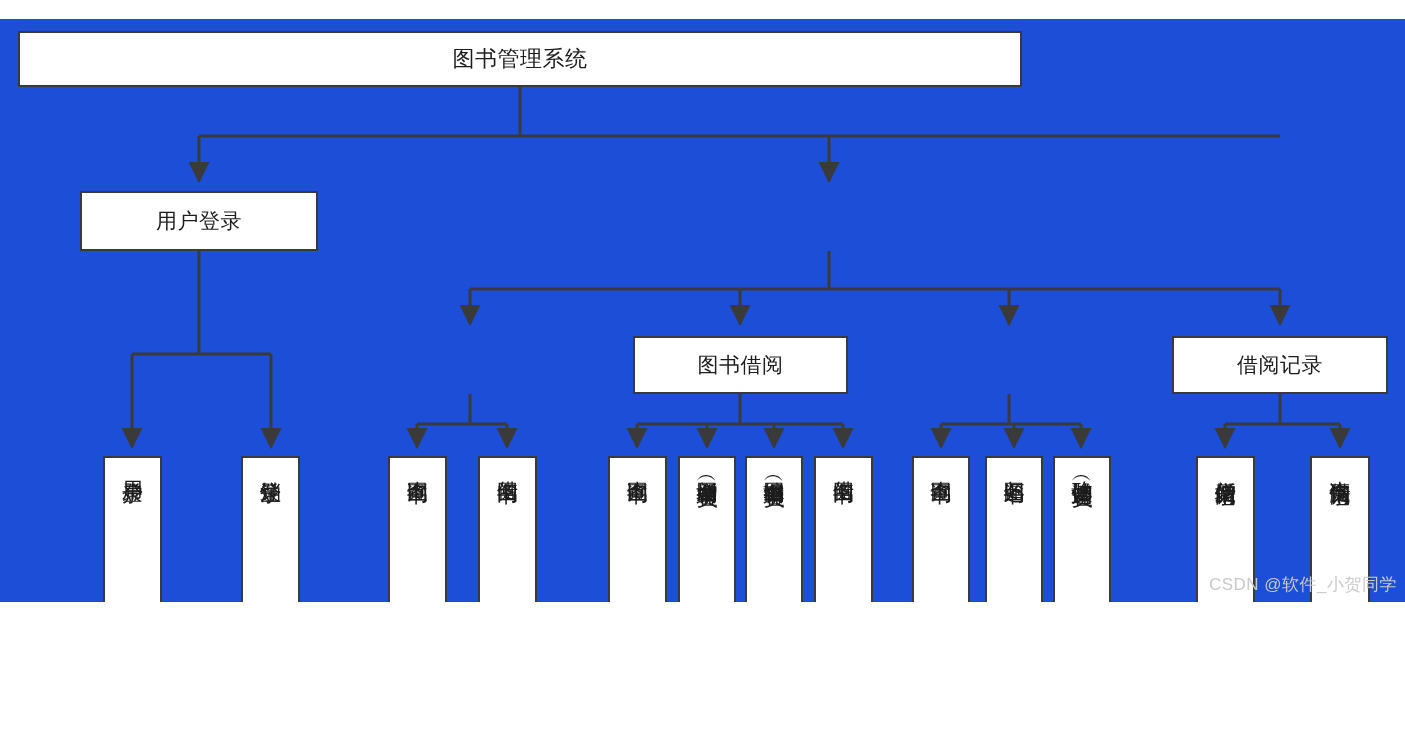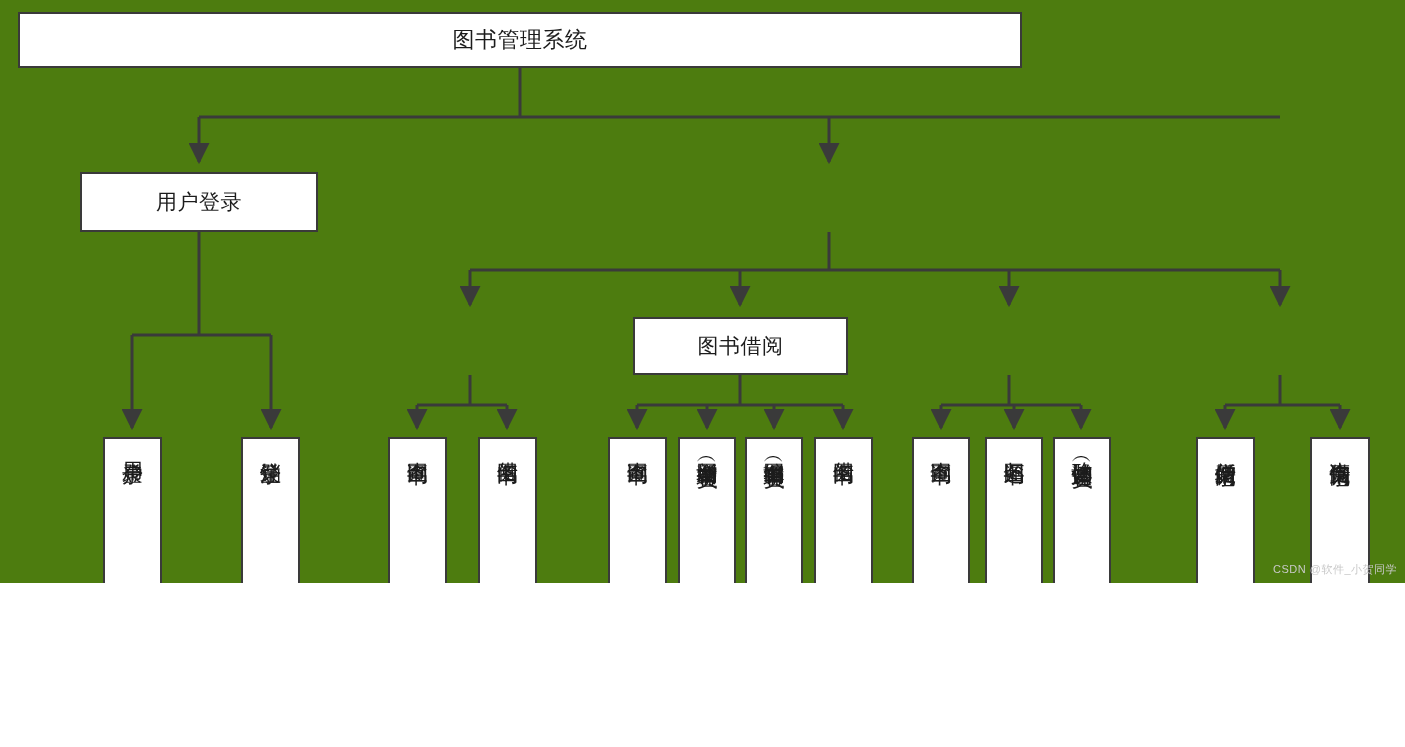--- a/index.html
+++ b/index.html
@@ -8,22 +8,23 @@
     padding: 0;
     background: #ffffff;
   }
   body {
     font-family: "Liberation Sans", "DejaVu Sans", sans-serif;
   }
   #canvas {
     position: relative;
     width: 1405px;
     height: 583px;
-    background: #4d7c0f;
+    background: #1d4ed8;
     overflow: hidden;
+    margin-top: 19px;
   }
   #edges {
     position: absolute;
     left: 0;
     top: 0;
     width: 1405px;
     height: 747px;
   }
   .node {
     position: absolute;
@@ -57,21 +58,21 @@
     text-orientation: upright;
     font-size: 21px;
     line-height: 1.05;
     letter-spacing: 1px;
     white-space: nowrap;
   }
   .watermark {
     position: absolute;
     right: 8px;
     bottom: 6px;
-    font-size: 11px;
+    font-size: 17px;
     color: #c9c9c9;
     z-index: 5;
     white-space: nowrap;
     letter-spacing: 0.5px;
   }
 </style>
 </head>
 <body>
 
 <div id="canvas">
@@ -130,20 +131,23 @@
     <span class="label">图书管理系统</span>
   </div>
 
   <div class="node horiz" style="left:80px; top:172px; width:238px; height:60px;">
     <span class="label">用户登录</span>
   </div>
 
   <div class="node horiz" style="left:633px; top:317px; width:215px; height:58px;">
     <span class="label">图书借阅</span>
   </div>
+  <div class="node horiz" style="left:1172px; top:317px; width:216px; height:58px;">
+    <span class="label">借阅记录</span>
+  </div>
 
   <div class="node vert" style="left:103px; top:437px; width:59px; height:297px;">
     <span class="label">用户登录</span>
   </div>
   <div class="node vert" style="left:241px; top:437px; width:59px; height:297px;">
     <span class="label">注销登录</span>
   </div>
 
   <div class="node vert" style="left:388px; top:437px; width:59px; height:297px;">
     <span class="label">查询图书</span>

